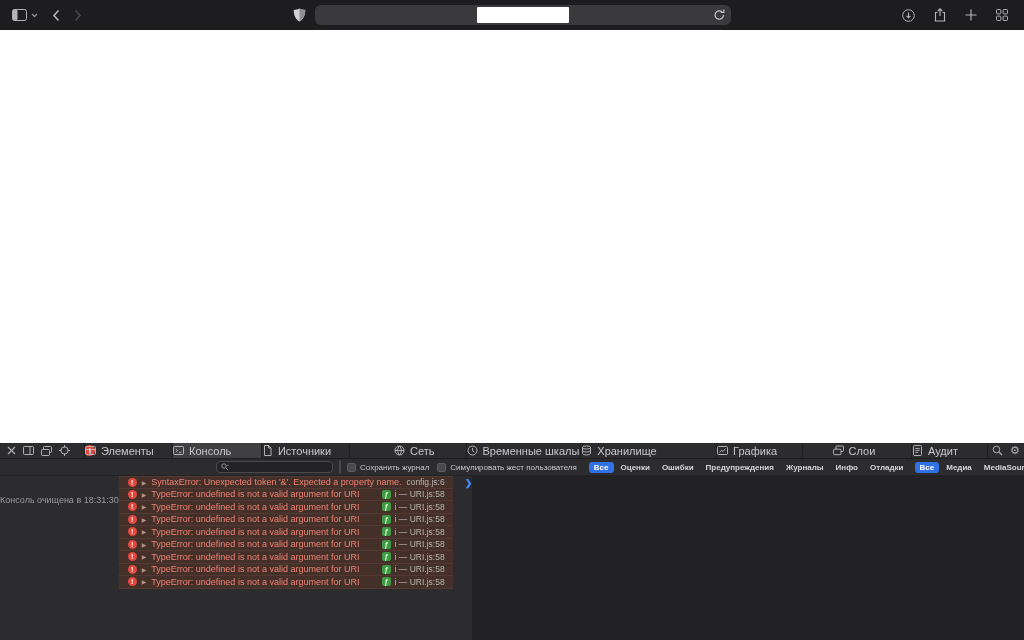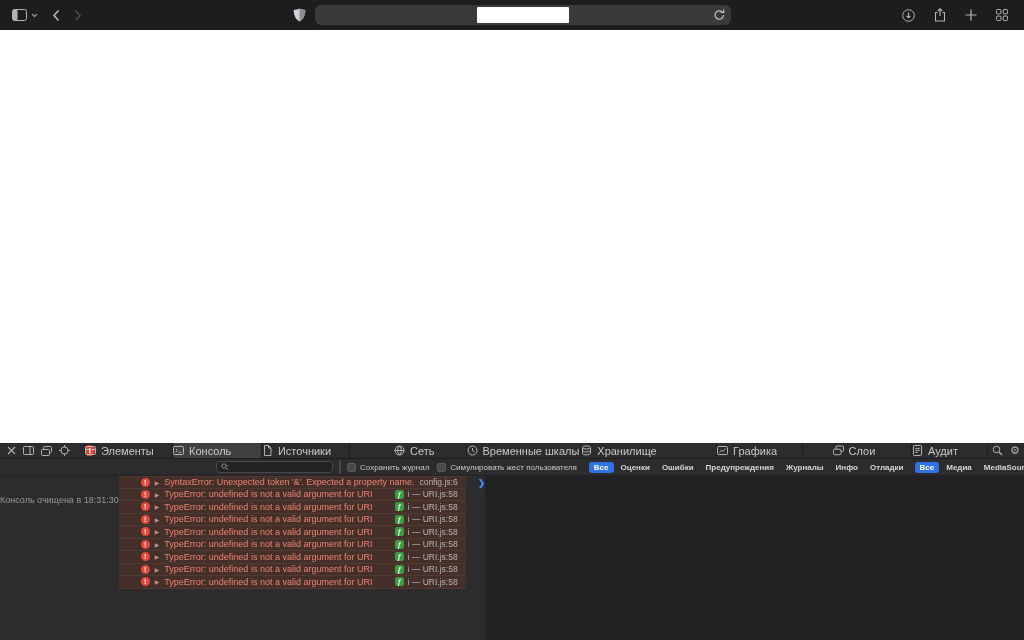--- a/index.html
+++ b/index.html
@@ -53,21 +53,21 @@
   .dt-checkbox { display:flex; align-items:center; gap:4px; }
   .checkbox-box { width:9px; height:9px; border-radius:2px; background:#4a4a4d; border:1px solid #5c5c60; }
   .pill-group { display:flex; align-items:center; gap:2px; }
   .pill { padding:1px 5px; border-radius:3px; color:#d6d6da; cursor:default;font-weight:bold; }
   .pill.active { background:#3071e4; color:#ffffff; }
 
   .console-output { flex:1; display:flex; flex-direction:row; background:#2c2c2e; overflow:hidden; }
   .console-cleared { height:13px; margin-top:18px; text-align:center; font-size:9px;
                      color:#98989d; line-height:13px; flex:none; }
   .console-row { height:12.5px; flex:none; background:#453029; border-bottom:1px solid #523931;
-                 display:flex; align-items:center; padding:0 8px 0 22px; gap:5px;
+                 display:flex; align-items:center; padding:0 8px 0 9px; gap:5px;
                  font-size:9px; color:#ee8173; }
   .console-row:first-of-type { border-top:1px solid #523931; }
   .row-error-icon { width:9px; height:9px; border-radius:5px; background:#e2483d; color:#fff;
                     font-size:7px; font-weight:bold; line-height:9px; text-align:center; flex:none; }
   .row-disclosure { color:#b39086; font-size:6px; flex:none; }
   .row-text { flex:1; overflow:hidden; text-overflow:ellipsis; white-space:nowrap; }
   .row-right { display:flex; align-items:center; gap:4px; color:#b8b4b2; font-size:8.5px; flex:none; }
   .fn-badge { width:9px; height:9px; border-radius:2px; background:#3f9a43; color:#eaffea;
               font-size:7px; font-style:italic; font-weight:bold; line-height:9px; text-align:center; }
   .console-prompt { height:13px; flex:none; display:flex; align-items:center; padding-left:12px;

